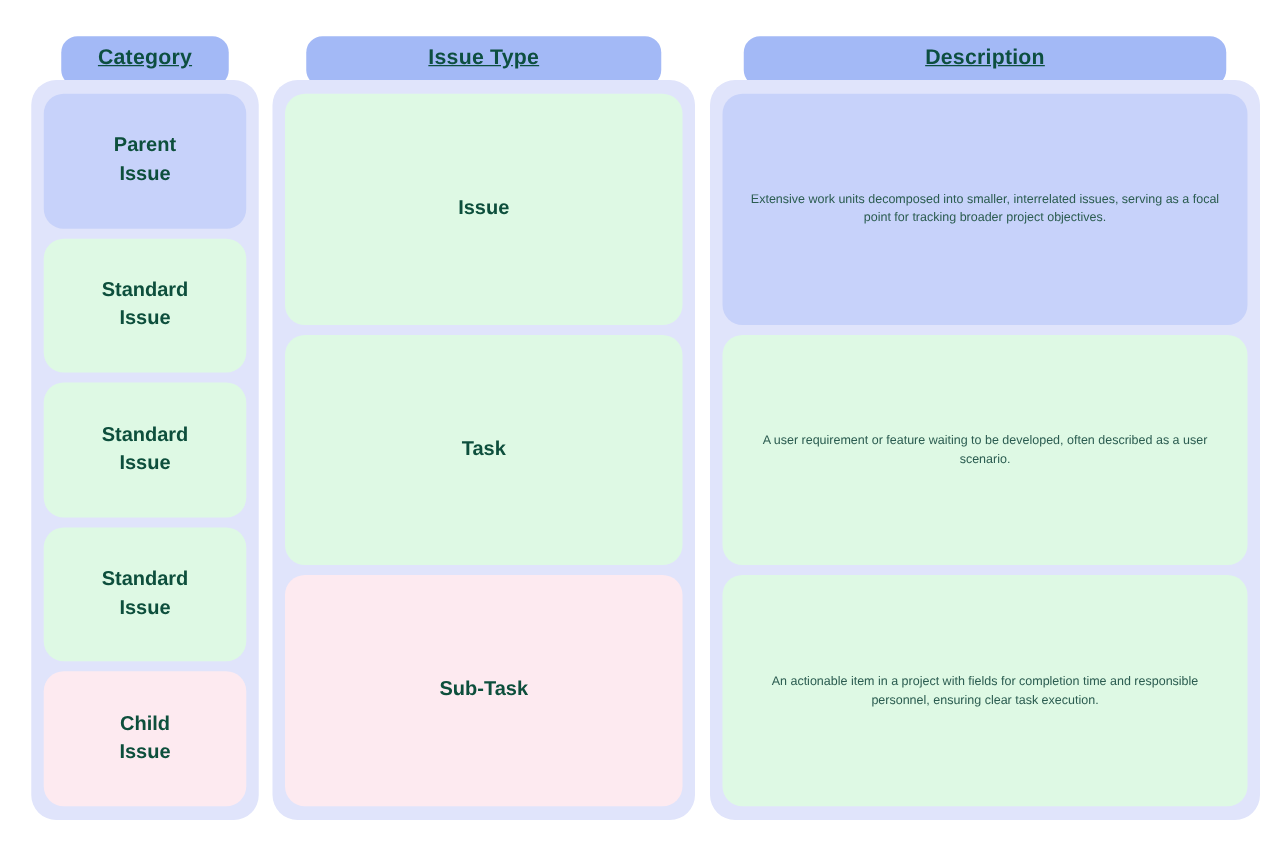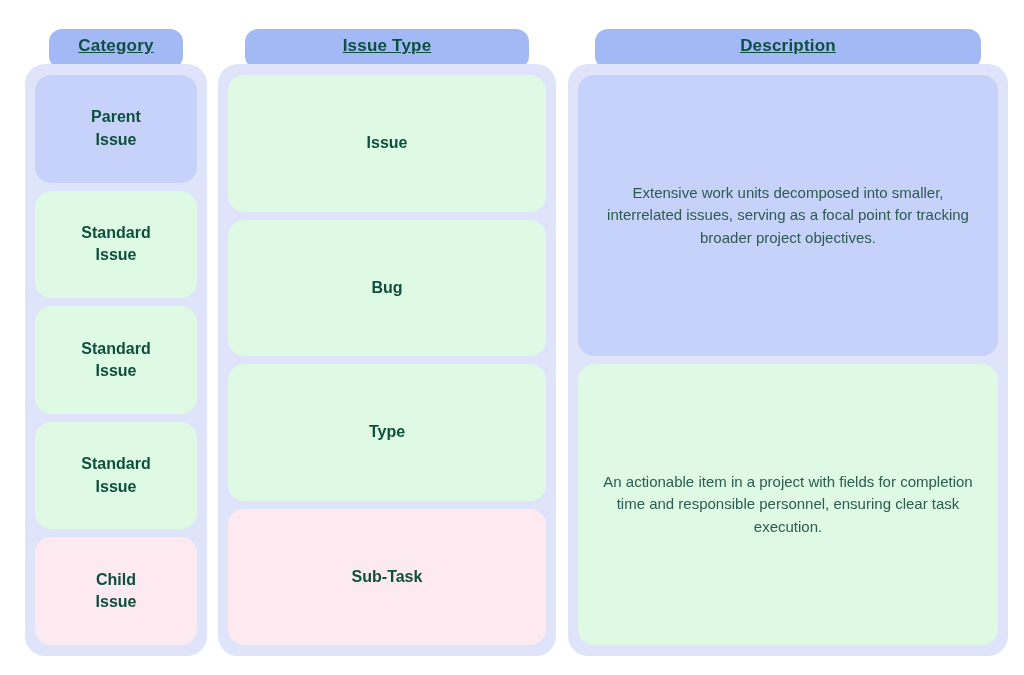--- a/index.html
+++ b/index.html
@@ -71,21 +71,21 @@
   .cell--pink  { background: var(--cell-pink,  #fdeaf0); }
 
   .cell-label {
     font-size: 16px;
     font-weight: bold;
     line-height: 1.4;
     color: var(--label, #0d4f3c);
     white-space: pre-line;
   }
   .cell-desc {
-    font-size: 15px;
+    font-size: 10px;
     line-height: 1.5;
     color: var(--desc, #2b5c50);
   }
 </style>
 </head>
 <body>
 
 <div class="canvas">
 
   <div class="column col-category">
@@ -118,38 +118,38 @@
 
   <div class="column col-issue-type">
     <div class="header-pill">
       <span>Issue Type</span>
     </div>
     <div class="container">
       <div class="cell cell--green">
         <span class="cell-label">Issue</span>
       </div>
       <div class="cell cell--green">
-        <span class="cell-label">Bug</span>
-      </div>
-      <div class="cell cell--green">
-        <span class="cell-label">Type</span>
+        <span class="cell-label">Task</span>
       </div>
       <div class="cell cell--pink">
         <span class="cell-label">Sub-Task</span>
       </div>
     </div>
   </div>
 
   <div class="column col-description">
     <div class="header-pill">
       <span>Description</span>
     </div>
     <div class="container">
       <div class="cell cell--blue">
         <span class="cell-desc">Extensive work units decomposed into smaller, interrelated issues, serving as a focal point for tracking broader project objectives.</span>
       </div>
       <div class="cell cell--green">
+        <span class="cell-desc">A user requirement or feature waiting to be developed, often described as a user scenario.</span>
+      </div>
+      <div class="cell cell--green">
         <span class="cell-desc">An actionable item in a project with fields for completion time and responsible personnel, ensuring clear task execution.</span>
       </div>
     </div>
   </div>
 
 </div>
 
 </body></html>

